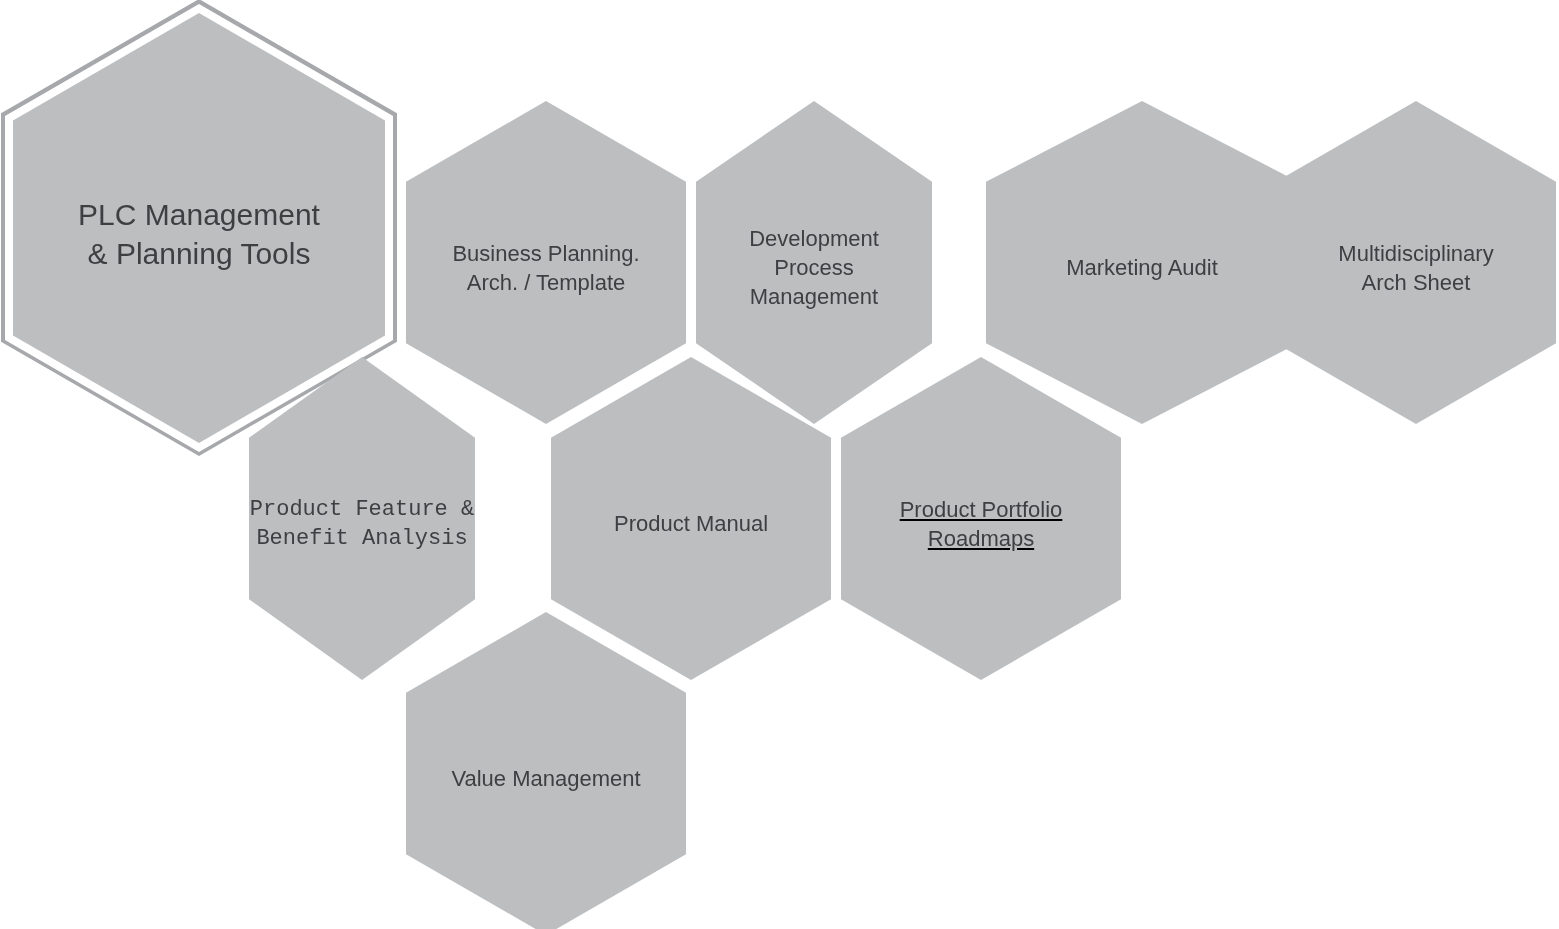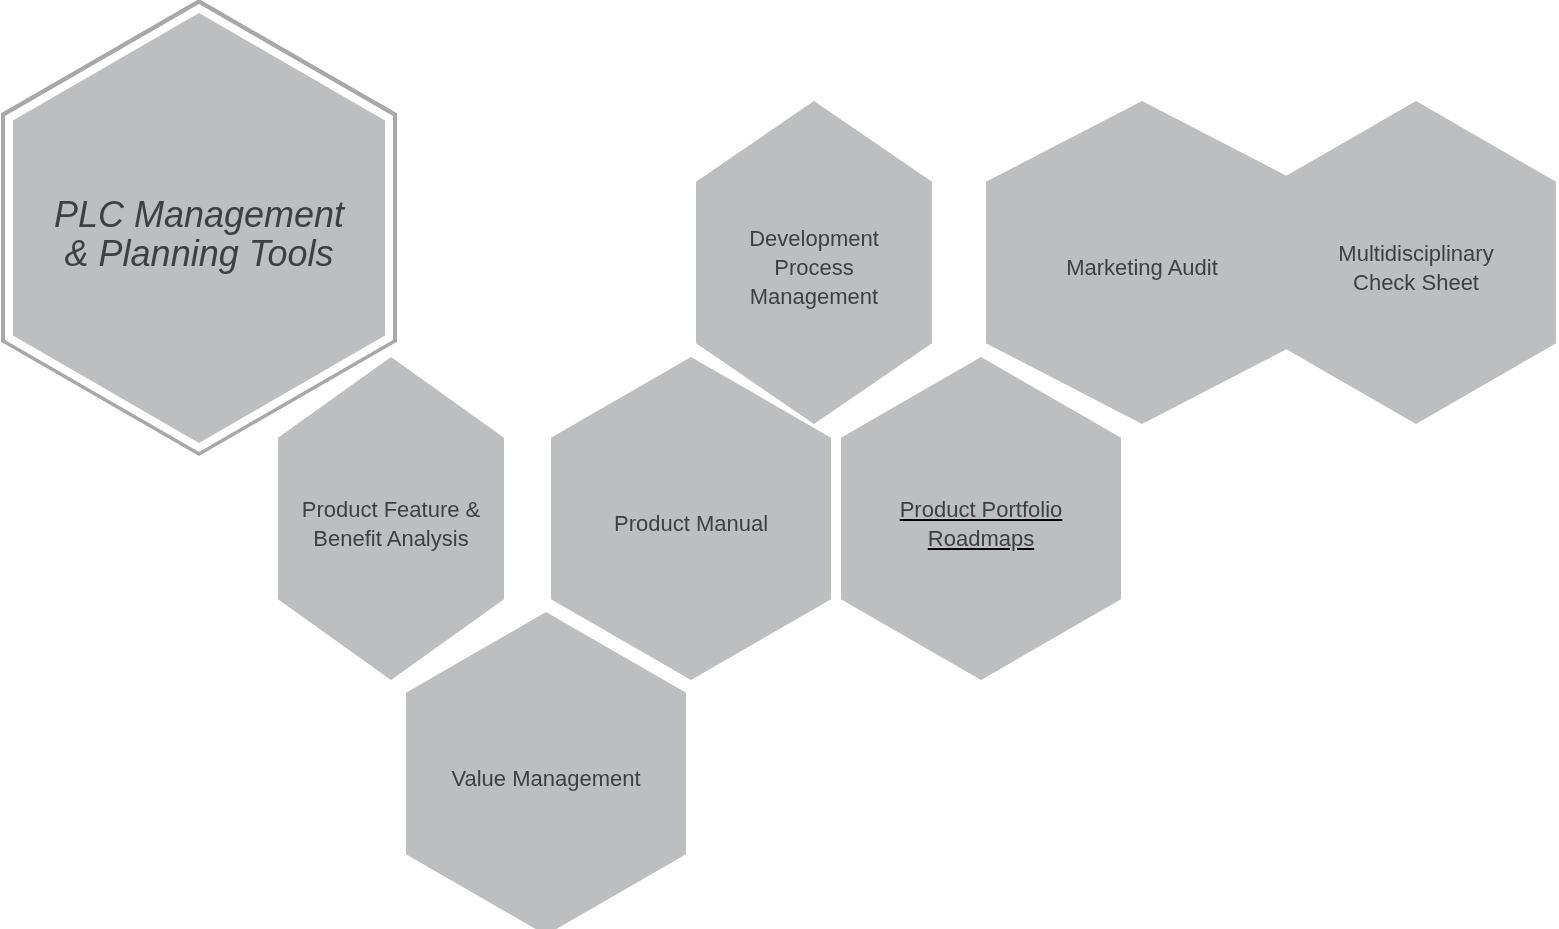--- a/index.html
+++ b/index.html
@@ -27,63 +27,66 @@
   }
   .hex-label{
     display:block;
     white-space:pre-line;
     color:var(--text);
     font-size:22px;
     line-height:29px;
     transform:translateY(5px);
   }
   .big-label{
-    font-size:36px;
+    font-size:30px;
     line-height:39px;
     transform:translateY(6px);
-    font-style:italic;
   }
   
   .ring    {left:1px;   top:-1px;  width:396px; height:457px; background:var(--hex-ring);}
   .ringgap {left:5px;   top:4px;   width:388px; height:448px; background:var(--bg);}
   .bighex  {left:13px;  top:13px;  width:372px; height:430px;}
   
   .p1{left:406px;  top:101px; width:280px; height:323px;}
   .p2{left:696px;  top:101px; width:236px; height:323px;}
   .p3{left:986px;  top:101px; width:312px; height:323px;}
   .p4{left:1276px; top:101px; width:280px; height:323px;}
-  .p5{left:278px;  top:357px; width:226px; height:323px;}
+  .p5{left:249px;  top:357px; width:226px; height:323px;font-family:Liberation Mono, monospace;}
   .p6{left:551px;  top:357px; width:280px; height:323px;text-align:right;}
   .p7{left:841px;  top:357px; width:280px; height:323px;text-decoration:underline;}
   .p8{left:1131px; top:357px; width:280px; height:323px;}
   .p9{left:406px;  top:612px; width:280px; height:323px;}
 </style>
 </head>
 <body>
 
 <div class="canvas">
 
   <div class="hex ring"></div>
   <div class="hex ringgap"></div>
   <div class="hex bighex">
     <span class="hex-label big-label">PLC Management
 &amp; Planning Tools</span>
   </div>
 
+  <div class="hex p1">
+    <span class="hex-label">Business Planning.
+Arch. / Template</span>
+  </div>
   <div class="hex p2">
     <span class="hex-label">Development
 Process
 Management</span>
   </div>
   <div class="hex p3">
     <span class="hex-label">Marketing Audit</span>
   </div>
   <div class="hex p4">
     <span class="hex-label">Multidisciplinary
-Check Sheet</span>
+Arch Sheet</span>
   </div>
 
   <div class="hex p5">
     <span class="hex-label">Product Feature &amp;
 Benefit Analysis</span>
   </div>
   <div class="hex p6">
     <span class="hex-label">Product Manual</span>
   </div>
   <div class="hex p7">

